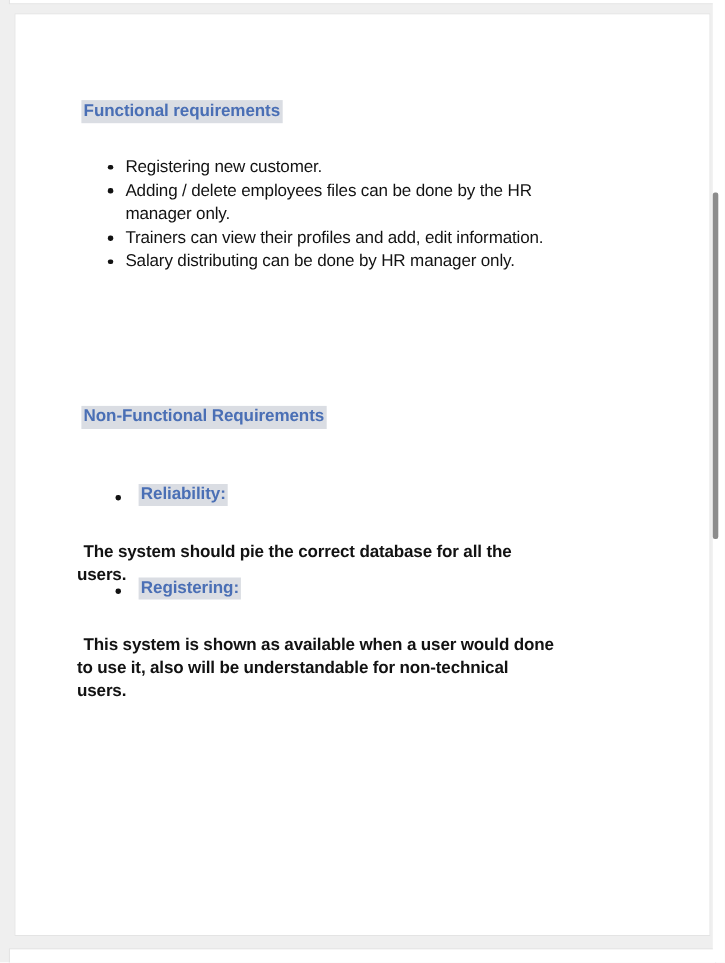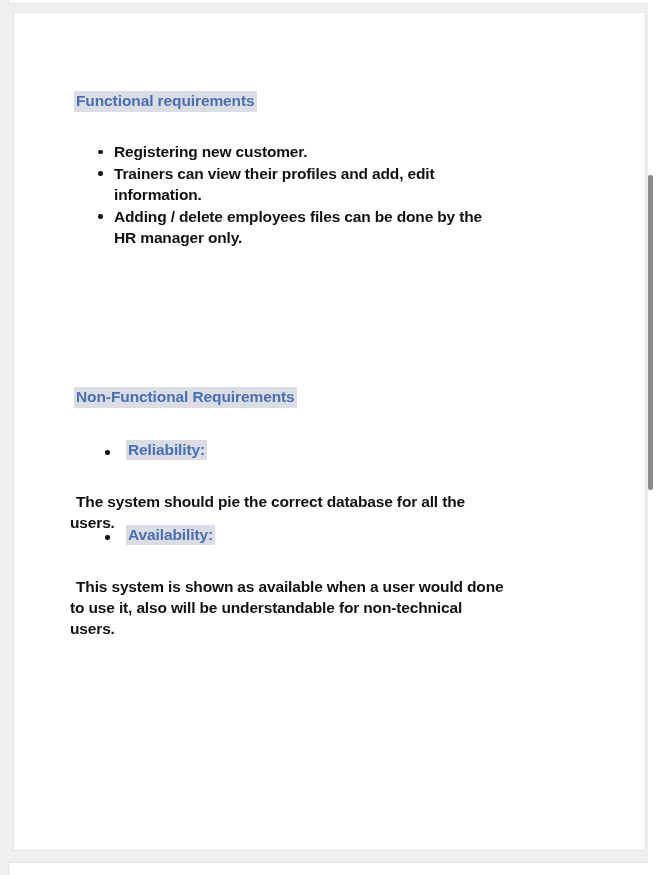--- a/index.html
+++ b/index.html
@@ -73,36 +73,36 @@
     position: absolute;
     font-size: 15.5px;
     font-weight: bold;
     color: #4a6fb5;
     background: #dadde3;
     letter-spacing: -0.1px;
     white-space: nowrap;
     padding: 1px 2px 2px 2px;
   }
   #heading-functional { left: 60px; top: 78px; }
-  #heading-nonfunctional { left: 60px; top: 374px; }
+  #heading-nonfunctional { left: 60px; top: 356px; }
 
   
   .func-list {
     position: absolute;
     left: 72px;
     top: 128px;
     width: 420px;
     margin: 0;
     padding: 0;
     list-style: none;
   }
   .func-list li {
     position: relative;
     font-size: 15.5px;
-    font-weight: bold;
+    font-weight: normal;
     color: #121212;
     line-height: 21.5px;
     padding-left: 28px;
     margin: 0 0 0 0;
     letter-spacing: -0.15px;
   }
   .func-list li .bullet {
     position: absolute;
     left: 12px;
     top: 8.5px;
@@ -192,42 +192,46 @@
 
       <div class="section-heading" id="heading-functional">Functional requirements</div>
 
       <ul class="func-list">
         <li>
           <span class="bullet"></span>
           <span>Registering new customer.</span>
         </li>
         <li>
           <span class="bullet"></span>
+          <span>Adding / delete employees files can be done by the HR manager only.</span>
+        </li>
+        <li>
+          <span class="bullet"></span>
           <span>Trainers can view their profiles and add, edit information.</span>
         </li>
         <li>
           <span class="bullet"></span>
-          <span>Adding / delete employees files can be done by the HR manager only.</span>
+          <span>Salary distributing can be done by HR manager only.</span>
         </li>
       </ul>
 
       <div class="section-heading" id="heading-nonfunctional">Non-Functional Requirements</div>
 
       <div class="nf-block" id="nf-block-0">
         <div class="nf-title-row">
           <span class="bullet"></span>
           <span class="nf-title">Reliability:</span>
         </div>
         <div class="nf-body">The system should pie the correct database for all the users.</div>
       </div>
 
       <div class="nf-block" id="nf-block-1">
         <div class="nf-title-row">
           <span class="bullet"></span>
-          <span class="nf-title">Availability:</span>
+          <span class="nf-title">Registering:</span>
         </div>
         <div class="nf-body">This system is shown as available when a user would done to use it, also will be understandable for non-technical users.</div>
       </div>
 
 
     </div>
   </div>
 
   <div class="page-below"></div>
 

